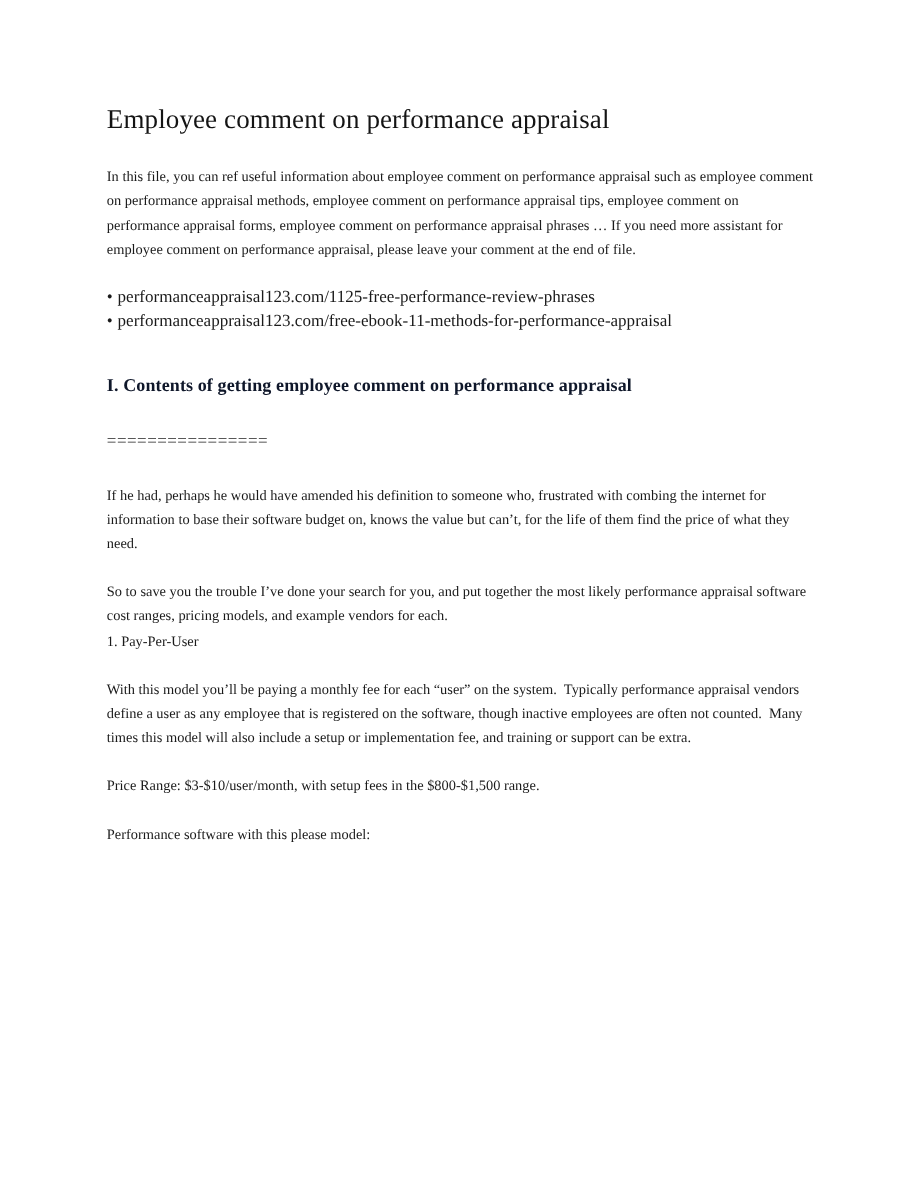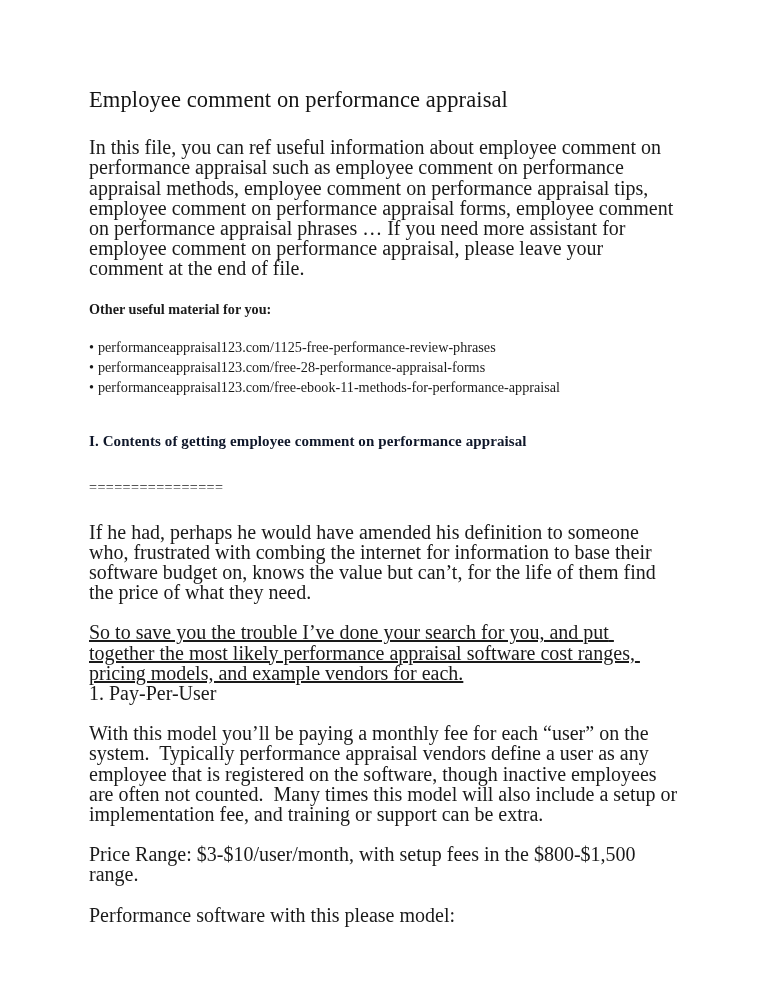--- a/index.html
+++ b/index.html
@@ -25,30 +25,29 @@
   }
   .doc-title {
     font-size: 22.5px;
     font-weight: 400;
     line-height: 1.25;
     margin: 0 0 23px 0;
     letter-spacing: 0.1px;
     color: #141414;
   }
   .para {
-    font-size: 20px;
+    font-size: 12px;
     line-height: 20.2px;
     margin: 0 0 20px 0;
     color: #1a1a1a;
     text-align: left;
     white-space: pre-wrap;
   }
   .para.tight {
     margin-bottom: 0;
-    text-decoration: underline;
   }
   .bold-lead {
     font-weight: 700;
     font-size: 14.2px;
     line-height: 20.2px;
     margin: 0 0 18px 0;
   }
   .bullet-list {
     margin: 0 0 34px 0;
     padding: 0;
@@ -82,28 +81,24 @@
 </style>
 </head>
 <body>
 
 <div class="page">
 
   <h1 class="doc-title">Employee comment on performance appraisal</h1>
 
   <p class="para">In this file, you can ref useful information about employee comment on performance appraisal such as employee comment on performance appraisal methods, employee comment on performance appraisal tips, employee comment on performance appraisal forms, employee comment on performance appraisal phrases … If you need more assistant for employee comment on performance appraisal, please leave your comment at the end of file.</p>
 
-  <p class="bold-lead">Other useful material for you:</p>
 
   <ul class="bullet-list">
     <li>
       <span class="bullet-mark">•</span><span>performanceappraisal123.com/1125-free-performance-review-phrases</span>
-    </li>
-    <li>
-      <span class="bullet-mark">•</span><span>performanceappraisal123.com/free-28-performance-appraisal-forms</span>
     </li>
     <li>
       <span class="bullet-mark">•</span><span>performanceappraisal123.com/free-ebook-11-methods-for-performance-appraisal</span>
     </li>
   </ul>
 
   <h2 class="section-heading">I. Contents of getting employee comment on performance appraisal</h2>
 
   <div class="divider-eq">================</div>
 

